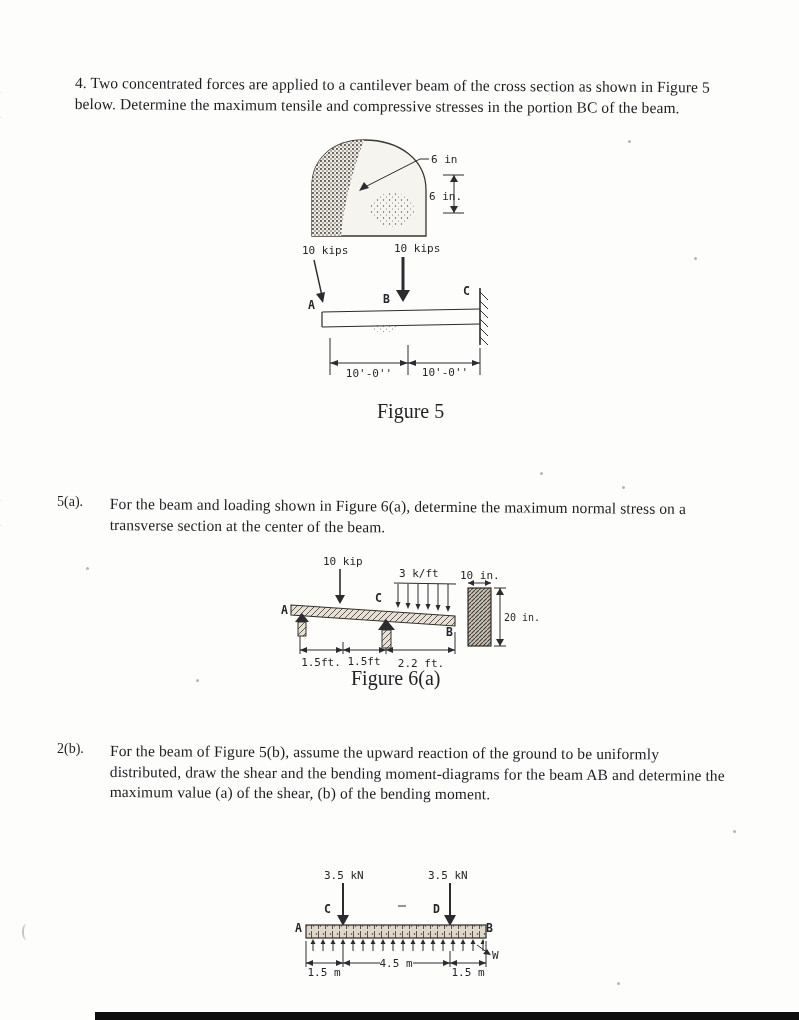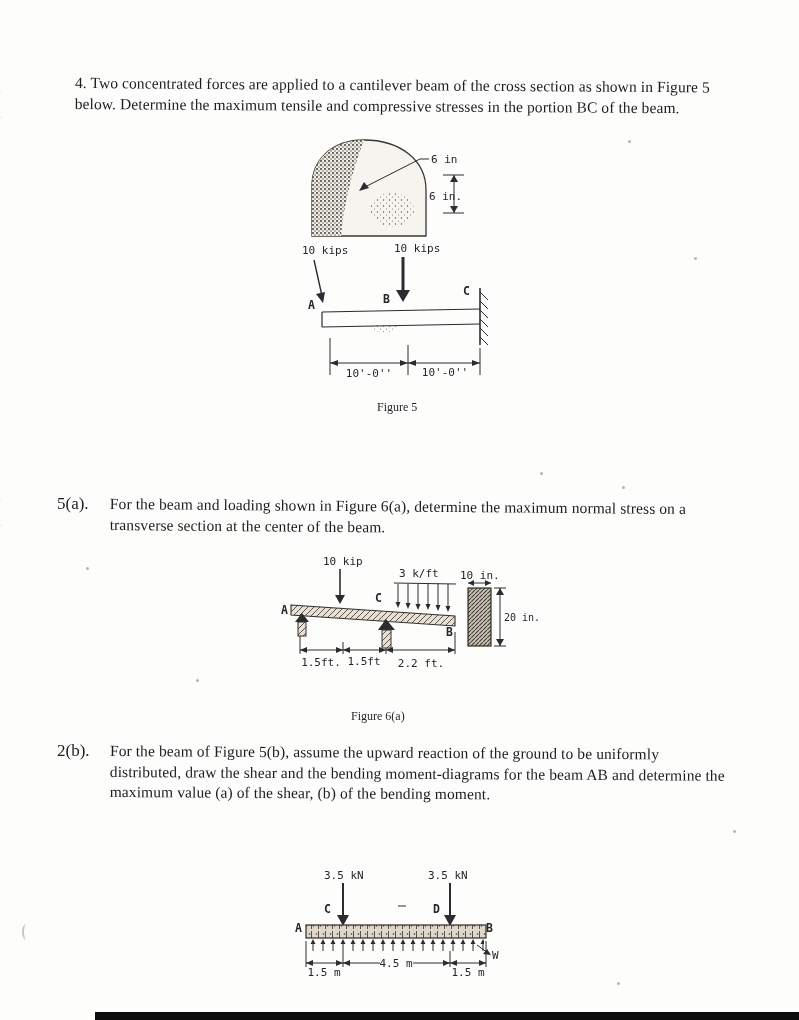--- a/index.html
+++ b/index.html
@@ -1,21 +1,21 @@
 <!DOCTYPE html>
 <html><head>
 <meta charset="utf-8">
 <style>
   *{margin:0;padding:0;box-sizing:border-box}
   html,body{background:#e9e9e7}
   .page{position:relative;width:799px;height:1020px;margin:0 auto;background:#fdfdfb;overflow:hidden;
         font-family:"Liberation Serif",serif;color:#1d1c21}
   .para{position:absolute;font-size:15.5px;line-height:20.5px;letter-spacing:.1px;transform-origin:left top}
-  .plabel{position:absolute;font-size:17px;transform-origin:left top}
-  .caption{position:absolute;font-size:12px;color:#201f24}
+  .plabel{position:absolute;font-size:14px;transform-origin:left top}
+  .caption{position:absolute;font-size:20px;color:#201f24}
   .fig{position:absolute}
   svg text{font-family:"DejaVu Sans Mono",monospace;font-size:11px;fill:#27252b;stroke:none}
   svg text.pt{font-weight:bold;font-size:11.5px}
   svg text.sm{font-size:10px}
   .ink{stroke:#2c2b30;fill:none}
   .ah{fill:#2c2b30;stroke:none}
   .bottom-bar{position:absolute;background:#0d0d0d}
   .curl{position:absolute;width:14px;height:26px;border-left:2px solid #8f8f8f;
         border-radius:50% 0 0 50%/50% 0 0 50%;opacity:.55}
   .curl.small{width:9px;height:16px;opacity:.5}
@@ -171,21 +171,21 @@
       <polygon class="ah" points="68,100 75,97 75,103"></polygon>
       <polygon class="ah" points="111,100 104,97 104,103"></polygon>
       <polygon class="ah" points="111,100 118,97 118,103"></polygon>
       <polygon class="ah" points="180,100 173,97 173,103"></polygon>
       <text x="46" y="116" text-anchor="middle">1.5ft.</text>
       <text x="89" y="115" text-anchor="middle">1.5ft</text>
       <text x="146" y="117" text-anchor="middle">2.2 ft.</text>
     </g>
   </svg>
 
-  <div class="caption" style="left:351px;top:709px">Figure 6(a)</div>
+  <div class="caption" style="left:351px;top:667px">Figure 6(a)</div>
 
   <div class="plabel" style="left:57px;top:741px">2(b).</div>
   <div class="para" style="left:110px;top:741px;width:618px;transform:rotate(0.35deg)">For the beam of Figure 5(b), assume the upward reaction of the ground to be uniformly distributed, draw the shear and the bending moment-diagrams for the beam AB and determine the maximum value (a) of the shear, (b) of the bending moment.</div>
 
   <svg class="fig" style="left:280px;top:865px" width="240" height="115" viewBox="0 0 240 115">
     <defs>
       <pattern id="beamFill" width="7" height="13" patternUnits="userSpaceOnUse">
         <rect width="7" height="13" fill="#ded7ca"></rect>
         <line x1="3.5" y1="1" x2="3.5" y2="12" stroke="#5a5248" stroke-width="1"></line>
         <circle cx="1.5" cy="4" r="0.8" fill="#3e382f"></circle>

